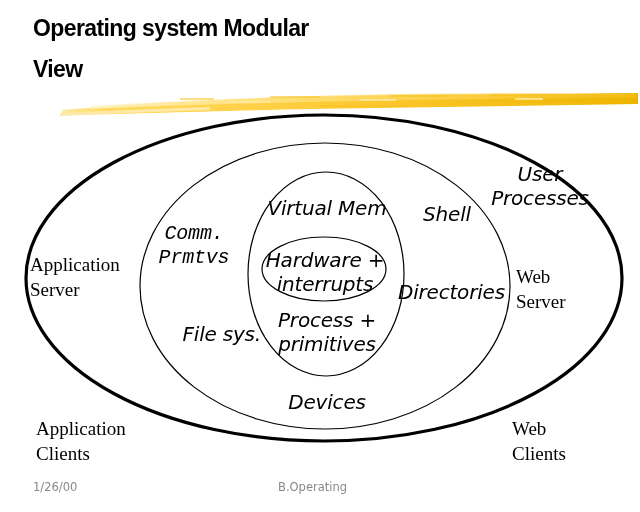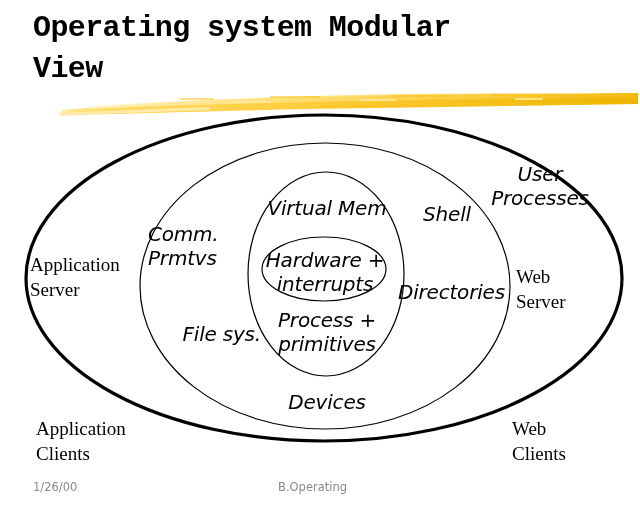--- a/index.html
+++ b/index.html
@@ -16,23 +16,23 @@
     font-family: "Liberation Sans", sans-serif;
     -webkit-font-smoothing: none;
   }
 
   
   #slide-title {
     position: absolute;
     left: 33px;
     top: 8px;
     width: 560px;
-    font-family: Liberation Mono, monospace;
+    font-family: Liberation Sans, sans-serif;
     font-weight: 700;
-    font-size: 30px;
+    font-size: 23px;
     line-height: 41px;
     letter-spacing: -0.6px;
     color: #000000;
     white-space: pre-line;
   }
 
   
   #brush-stroke {
     position: absolute;
     left: 60px;
@@ -74,21 +74,21 @@
   }
   .label.outer {
     font-family: "Liberation Serif", serif;
     font-style: normal;
     font-size: 19px;
     line-height: 25px;
   }
 
   
   #lbl-virtual-mem      { left: 262px; top: 96px;  width: 130px; }
-  #lbl-comm-prmtvs      { left: 148px; top: 122px; width: 92px;  text-align: left; }
+  #lbl-comm-prmtvs      { left: 148px; top: 122px; width: 92px;  text-align: center; font-family: Liberation Mono, monospace; }
   #lbl-hardware         { left: 258px; top: 148px; width: 134px; }
   #lbl-process          { left: 262px; top: 208px; width: 130px; }
   #lbl-file-sys         { left: 165px; top: 222px; width: 96px;  text-align: right; }
   #lbl-devices          { left: 272px; top: 290px; width: 110px; }
   #lbl-shell            { left: 410px; top: 102px; width: 74px;  }
   #lbl-directories      { left: 398px; top: 180px; width: 126px; text-align: left; }
   #lbl-user-processes   { left: 470px; top: 62px;  width: 140px; }
 
   #lbl-application-server { left: 30px;  top: 152px; width: 112px; text-align: left; }
   #lbl-web-server         { left: 516px; top: 164px; width: 80px;  text-align: left; }

